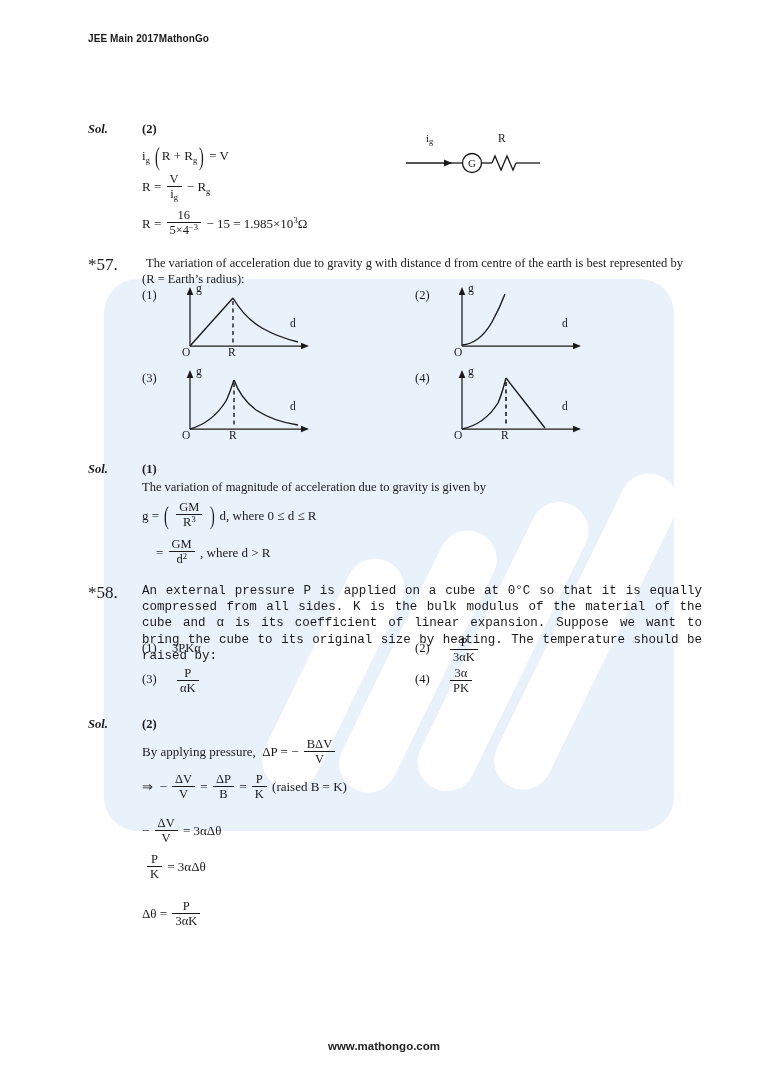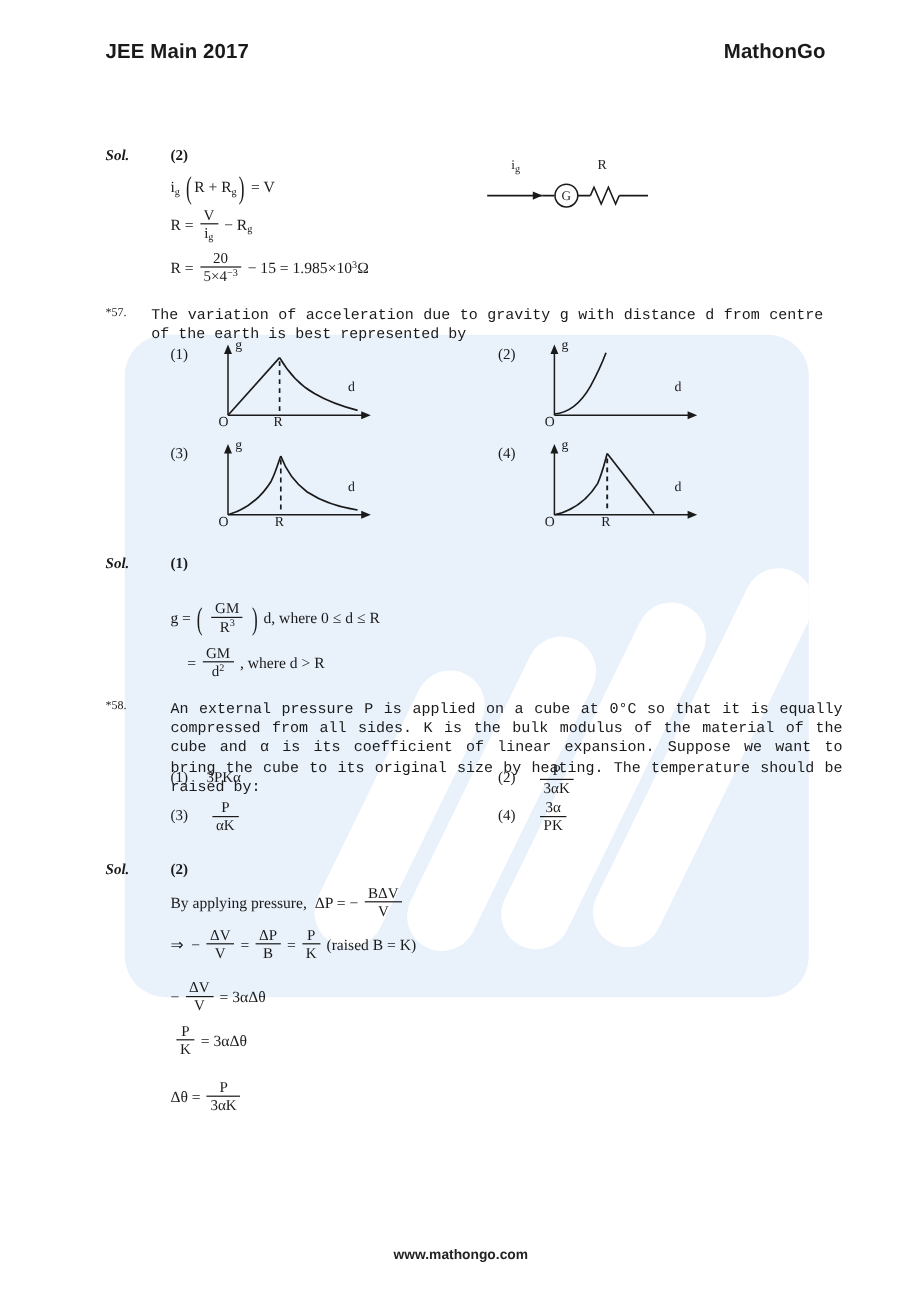--- a/index.html
+++ b/index.html
@@ -23,24 +23,23 @@
     height: 1087px;
   }
 
   
   .header {
     position: absolute;
     top: 33px;
     left: 88px;
     width: 600px;
     display: flex;
-    justify-content: space-between;
     font-family: "Liberation Sans", sans-serif;
     font-weight: bold;
-    font-size: 17px;
+    font-size: 10px;
     color: #1a1a1a;
     letter-spacing: .1px;
   }
 
   
   .footer {
     position: absolute;
     top: 1040px;
     left: 0;
     width: 768px;
@@ -91,21 +90,21 @@
 
   .sol-label {
     position: absolute;
     font-family: "Liberation Serif", serif;
     font-style: italic;
     font-weight: bold;
     font-size: 12.5px;
   }
   .qnum {
     position: absolute;
-    font-size: 10px;
+    font-size: 17px;
   }
   .opt-num {
     position: absolute;
     font-size: 12.5px;
   }
   .para {
     position: absolute;
     font-size: 12.5px;
     line-height: 16.2px;
     text-align: justify;
@@ -186,21 +185,21 @@
       <span class="frac">
         <span class="num">V</span>
         <span class="den"><span>i</span><span class="sub">g</span></span>
       </span>
       <span>− R</span><span class="sub">g</span>
     </div>
 
     <div class="math" style="position:absolute; left:142px; top:208px;">
       <span>R =</span>
       <span class="frac">
-        <span class="num">20</span>
+        <span class="num">16</span>
         <span class="den"><span>5×4</span><span class="sup">−3</span></span>
       </span>
       <span>− 15 = 1.985×10</span><span class="sup">3</span><span>Ω</span>
     </div>
 
     <div class="circuit">
       <svg width="140" height="46" viewBox="0 0 140 46">
         <line x1="2" y1="29" x2="48" y2="29" stroke="#1a1a1a" stroke-width="1.3"></line>
         <polygon points="48,29 40,25.6 40,32.4" fill="#1a1a1a"></polygon>
         <line x1="48" y1="29" x2="58" y2="29" stroke="#1a1a1a" stroke-width="1.3"></line>
@@ -210,21 +209,22 @@
         <polyline points="88,29 91,22 97,36 103,22 109,36 112,29" fill="none" stroke="#1a1a1a" stroke-width="1.3"></polyline>
         <line x1="112" y1="29" x2="136" y2="29" stroke="#1a1a1a" stroke-width="1.3"></line>
       </svg>
       <div style="position:absolute; left:22px; top:-2px; font-size:11px;">
         <span>i</span><span class="sub">g</span>
       </div>
       <div style="position:absolute; left:94px; top:-2px; font-size:11.5px;">R</div>
     </div>
 
     <div class="qnum" style="left:88px; top:255px;">*57.</div>
-    <div class="para" style="left:126px; top:255px; width:560px;font-family:Liberation Mono, monospace;">The variation of acceleration due to gravity g with distance d from centre of the earth is best represented by</div>
+    <div class="para" style="left:146px; top:255px; width:560px;">The variation of acceleration due to gravity g with distance d from centre of the earth is best represented by</div>
+    <div class="para" style="left:142px; top:271px; width:400px;">(R = Earth’s radius):</div>
 
     <div class="graph-lbl" style="left:142px; top:288px;">(1)</div>
     <div class="graph-box" style="left:178px; top:284px;">
       <svg width="140" height="68" viewBox="0 0 140 68">
         <line x1="12" y1="62" x2="12" y2="6" stroke="#1a1a1a" stroke-width="1.25"></line>
         <polygon points="12,3 8.7,11 15.3,11" fill="#1a1a1a"></polygon>
         <line x1="12" y1="62" x2="128" y2="62" stroke="#1a1a1a" stroke-width="1.25"></line>
         <polygon points="131,62 123,58.7 123,65.3" fill="#1a1a1a"></polygon>
         <line x1="12" y1="62" x2="55" y2="14" stroke="#1a1a1a" stroke-width="1.4"></line>
         <path d="M55,14 C62,26 70,36 84,44 C96,51 108,55 120,58" fill="none" stroke="#1a1a1a" stroke-width="1.4"></path>
@@ -279,20 +279,21 @@
         <line x1="56" y1="15" x2="56" y2="60" stroke="#1a1a1a" stroke-width="1.6" stroke-dasharray="4,3.5"></line>
       </svg>
       <div style="position:absolute; left:18px; top:-2px; font-size:11.5px;">g</div>
       <div style="position:absolute; left:112px; top:33px; font-size:11.5px;">d</div>
       <div style="position:absolute; left:4px; top:62px; font-size:11.5px;">O</div>
       <div style="position:absolute; left:51px; top:62px; font-size:11.5px;">R</div>
     </div>
 
     <div class="sol-label" style="left:88px; top:462px;">Sol.</div>
     <div class="ans-num" style="left:142px; top:462px;">(1)</div>
+    <div class="para" style="left:142px; top:479px; width:520px;">The variation of magnitude of acceleration due to gravity is given by</div>
 
     <div class="math" style="position:absolute; left:142px; top:500px;">
       <span>g =</span>
       <span class="paren-big">(</span>
       <span class="frac">
         <span class="num">GM</span>
         <span class="den"><span>R</span><span class="sup">3</span></span>
       </span>
       <span class="paren-big">)</span>
       <span>d, where  0 ≤ d ≤ R</span>

